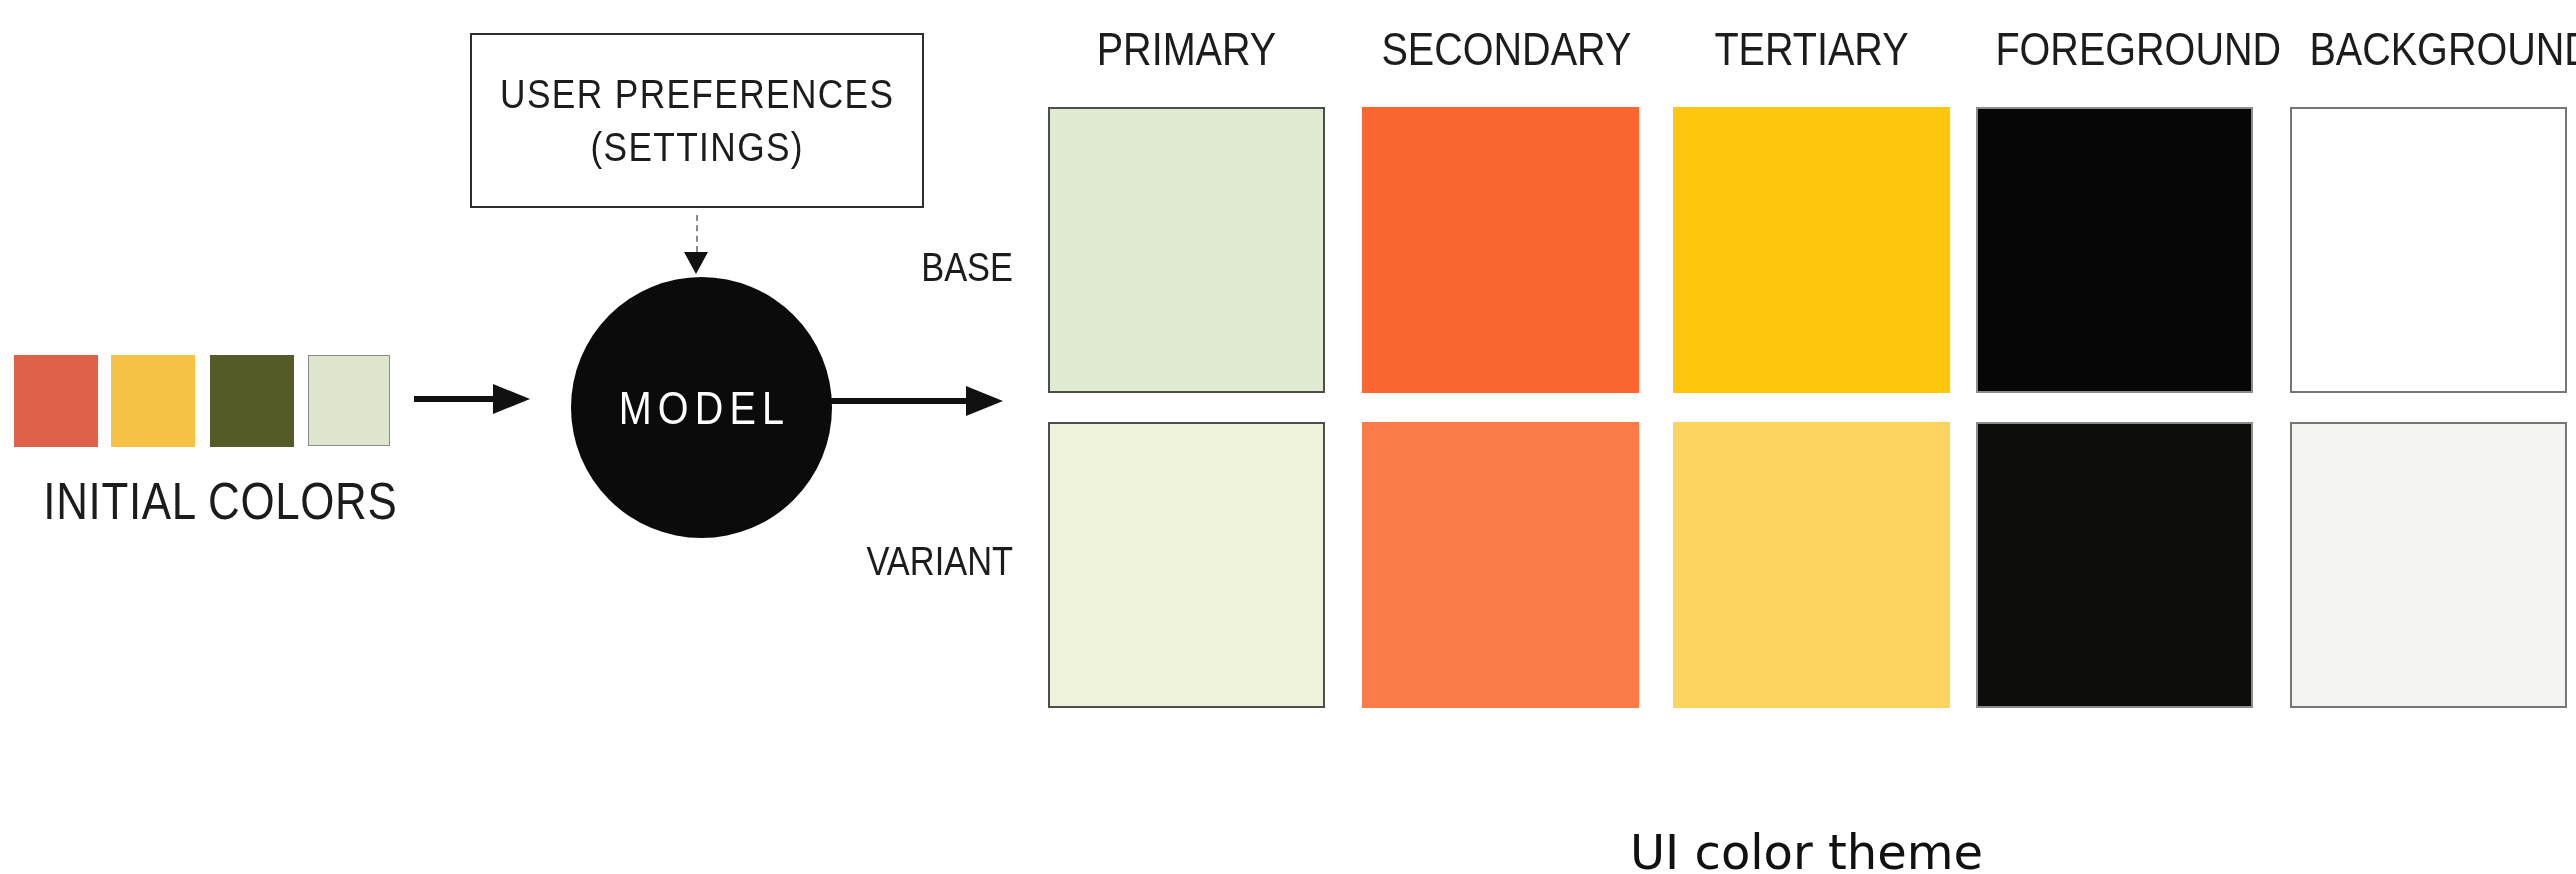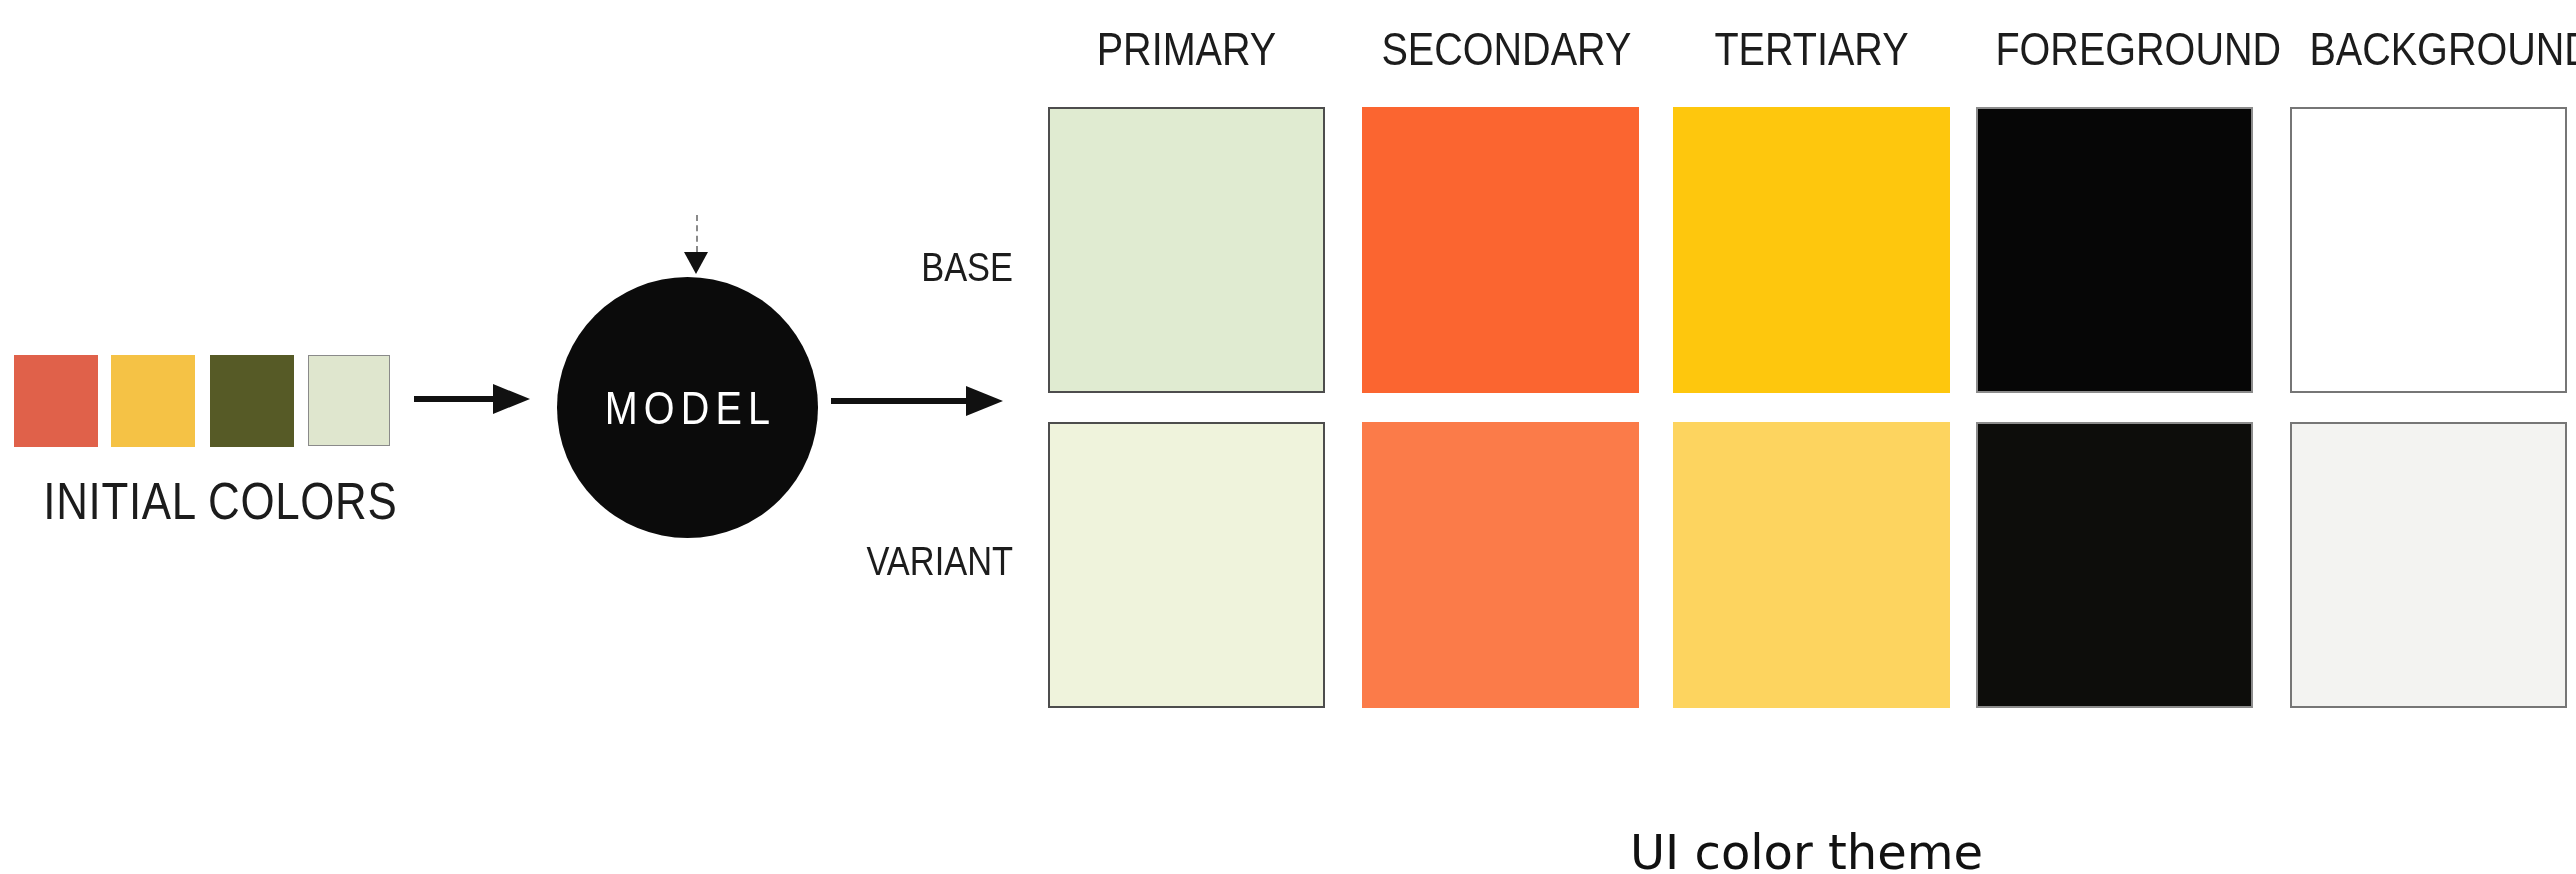--- a/index.html
+++ b/index.html
@@ -33,21 +33,21 @@
   .prefs-line{font-size:41px;letter-spacing:1.6px;line-height:53px;text-align:center;}
 
   
   .h-line{position:absolute;height:5.6px;background:#111111;}
   .h-head{position:absolute;width:0;height:0;border-top:15px solid transparent;border-bottom:15px solid transparent;border-left:37px solid #111111;}
   .dash-line{position:absolute;left:696px;top:215px;height:37px;width:0;border-left:2.4px dashed #8a8a8a;}
   .dash-head{position:absolute;left:684px;top:252px;width:0;height:0;border-left:12.7px solid transparent;border-right:12.7px solid transparent;border-top:22px solid #111111;}
 
   
   .model-circle{
-    left:557px;top:277px;width:261px;height:261px;border-radius:50%;
+    left:571px;top:277px;width:261px;height:261px;border-radius:50%;
     background:#0b0b0b;display:flex;align-items:center;justify-content:center;
   }
   .model-text{color:#ffffff;font-size:46px;letter-spacing:7.2px;padding-left:7.2px;}
 
   
   .col-head{top:22px;width:277px;text-align:center;font-size:46px;}
   .ch1{left:1048px;} .ch2{left:1362px;} .ch3{left:1673px;} .ch4{left:1976px;} .ch5{left:2290px;}
 
   .swatch{position:absolute;width:277px;height:286px;box-sizing:border-box;}
   .c1{left:1048px;} .c2{left:1362px;} .c3{left:1673px;} .c4{left:1976px;} .c5{left:2290px;}
@@ -69,20 +69,24 @@
 
   <div class="init-swatch init-1" style="background-color: rgb(224, 97, 74);"></div>
   <div class="init-swatch init-2" style="background-color: rgb(245, 194, 69);"></div>
   <div class="init-swatch init-3" style="background-color: rgb(86, 90, 38);"></div>
   <div class="init-swatch init-4" style="background-color: rgb(223, 230, 206);"></div>
   <div class="abs txt cond init-label">INITIAL COLORS</div>
 
   <div class="h-line" style="left:414px;top:396px;width:84px;"></div>
   <div class="h-head" style="left:493px;top:384px;"></div>
 
+  <div class="abs prefs-box">
+    <div class="txt cond prefs-line">USER PREFERENCES</div>
+    <div class="txt cond prefs-line">(SETTINGS)</div>
+  </div>
 
   <div class="dash-line"></div>
   <div class="dash-head"></div>
 
   <div class="abs model-circle" style="background-color: rgb(11, 11, 11);">
     <span class="model-text cond">MODEL</span>
   </div>
 
   <div class="h-line" style="left:831px;top:398px;width:137px;"></div>
   <div class="h-head" style="left:966px;top:386px;"></div>

